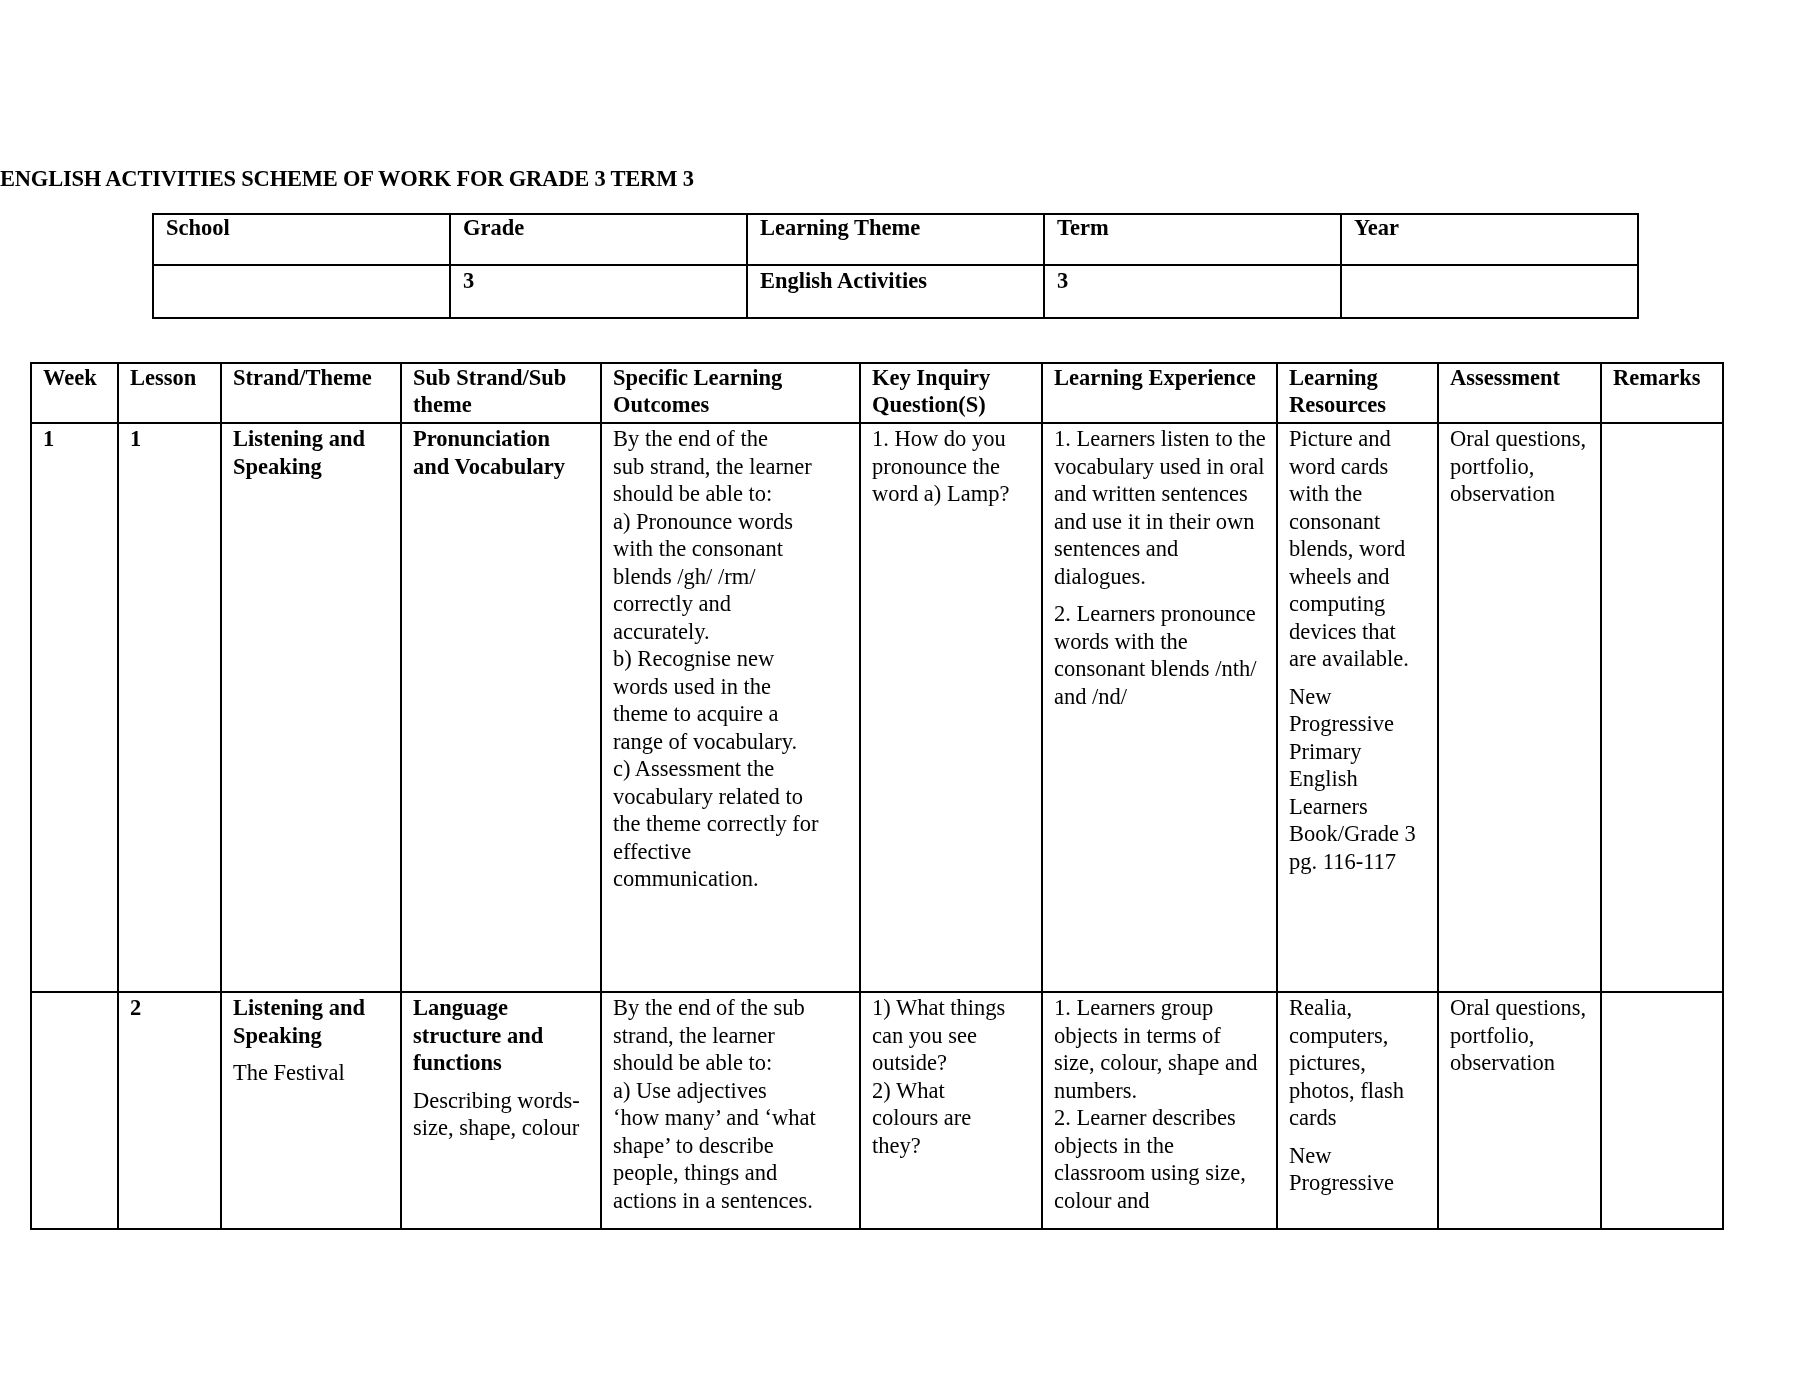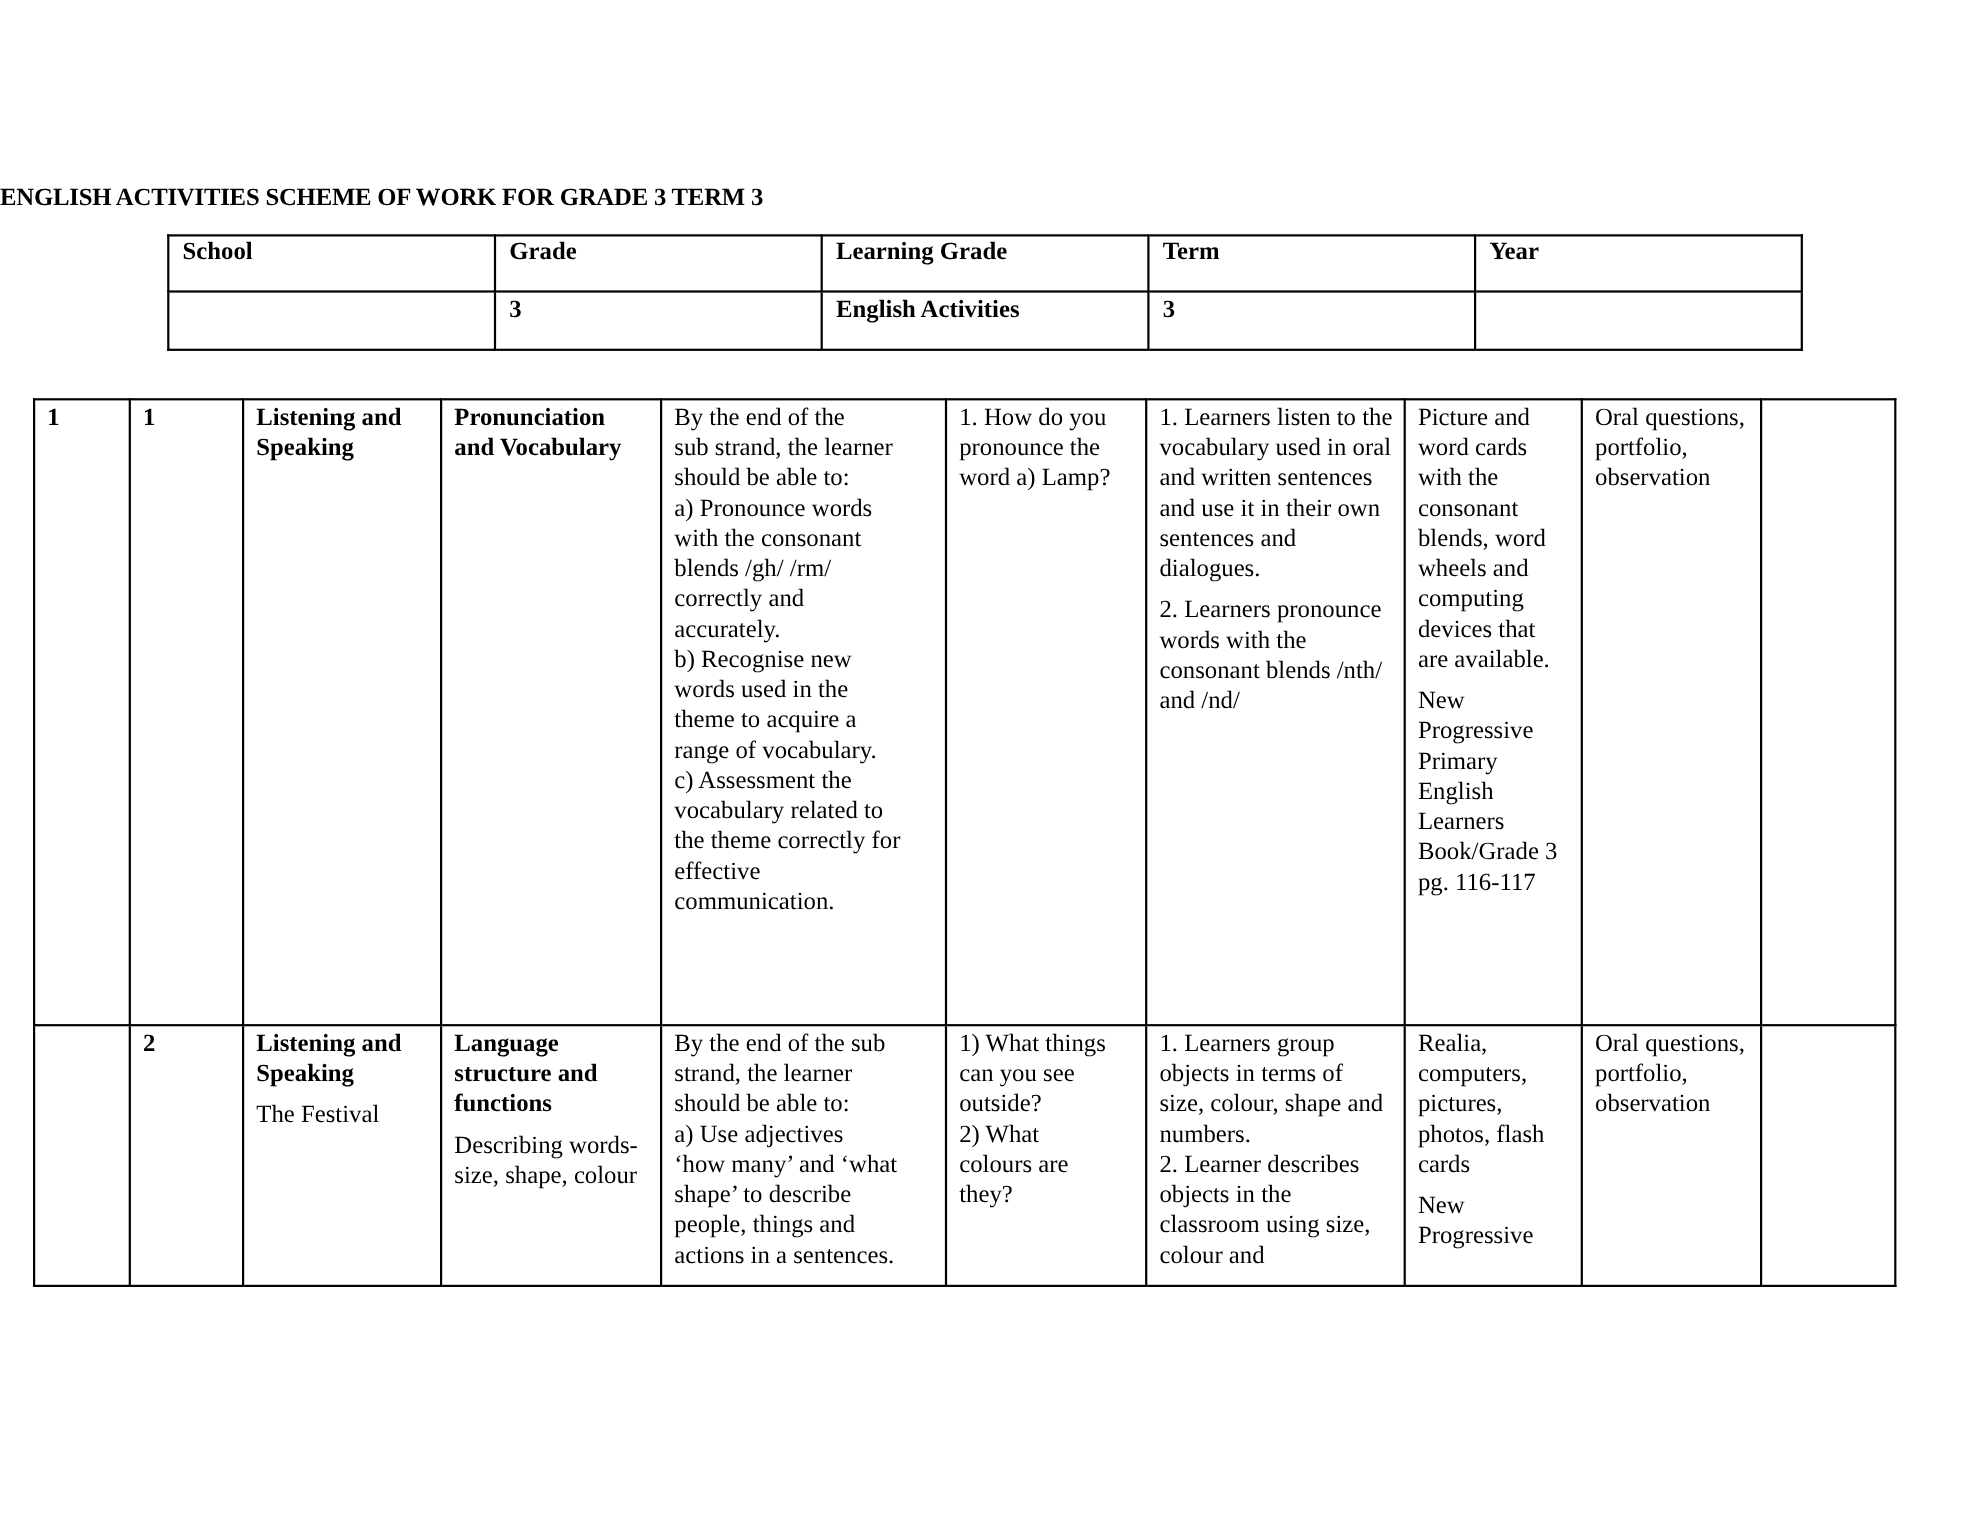--- a/index.html
+++ b/index.html
@@ -39,21 +39,21 @@
     <col style="width:297px">
       <col style="width:297px">
       <col style="width:297px">
       <col style="width:297px">
       <col style="width:297px">
   </colgroup>
   <tbody>
       <tr class="r1">
     <td>School</td>
     <td>Grade</td>
-    <td>Learning Grade</td>
+    <td>Learning Theme</td>
     <td>Term</td>
     <td>Year</td>
   </tr>
   <tr>
     <td></td>
     <td>3</td>
     <td>English Activities</td>
     <td>3</td>
     <td></td>
   </tr>
@@ -67,20 +67,32 @@
     <col style="width:180px">
     <col style="width:200px">
     <col style="width:259px">
     <col style="width:182px">
     <col style="width:235px">
     <col style="width:161px">
     <col style="width:163px">
     <col style="width:122px">
   </colgroup>
   <tbody>
+      <tr>
+    <th>Week</th>
+    <th>Lesson</th>
+    <th>Strand/Theme</th>
+    <th>Sub Strand/Sub theme</th>
+    <th>Specific Learning Outcomes</th>
+    <th>Key Inquiry Question(S)</th>
+    <th>Learning Experience</th>
+    <th>Learning Resources</th>
+    <th>Assessment</th>
+    <th>Remarks</th>
+  </tr>
   <tr class="row1">
         <td class="b">
           <div>1</div>
         </td>
         <td class="b">
           <div>1</div>
         </td>
         <td class="loose">
           <div class="b para">Listening and Speaking</div>
         </td>

